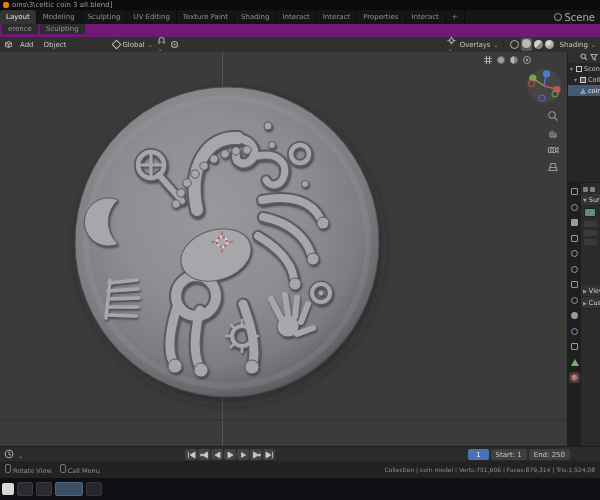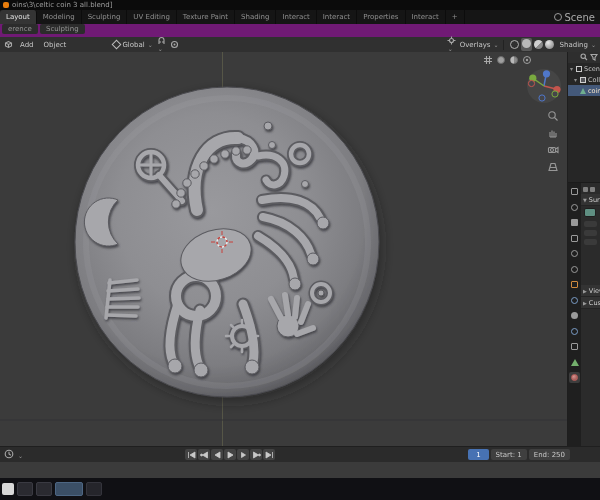--- a/index.html
+++ b/index.html
@@ -557,20 +557,25 @@
           </svg>
       </span>
     </div>
     <div class="tl-fields">
       <span class="tl-field">1</span>
       <span class="tl-field tl-range">Start: 1</span>
       <span class="tl-field tl-range">End: 250</span>
     </div>
   </div>
 
+  <div class="statusbar">
+    <span><i class="mouseic"></i><span>Rotate View</span></span>
+    <span><i class="mouseic"></i><span>Call Menu</span></span>
+    <span class="sb-stats">Collection | coin model | Verts:751,906 | Faces:879,314 | Tris:1,524,08</span>
+  </div>
 
   <div class="taskbar">
     <span class="tk tk1"></span>
     <span class="tk tk2"></span>
     <span class="tk tk3"></span>
     <span class="tk tk4"></span>
     <span class="tk tk5"></span>
   </div>
 
 </div>

